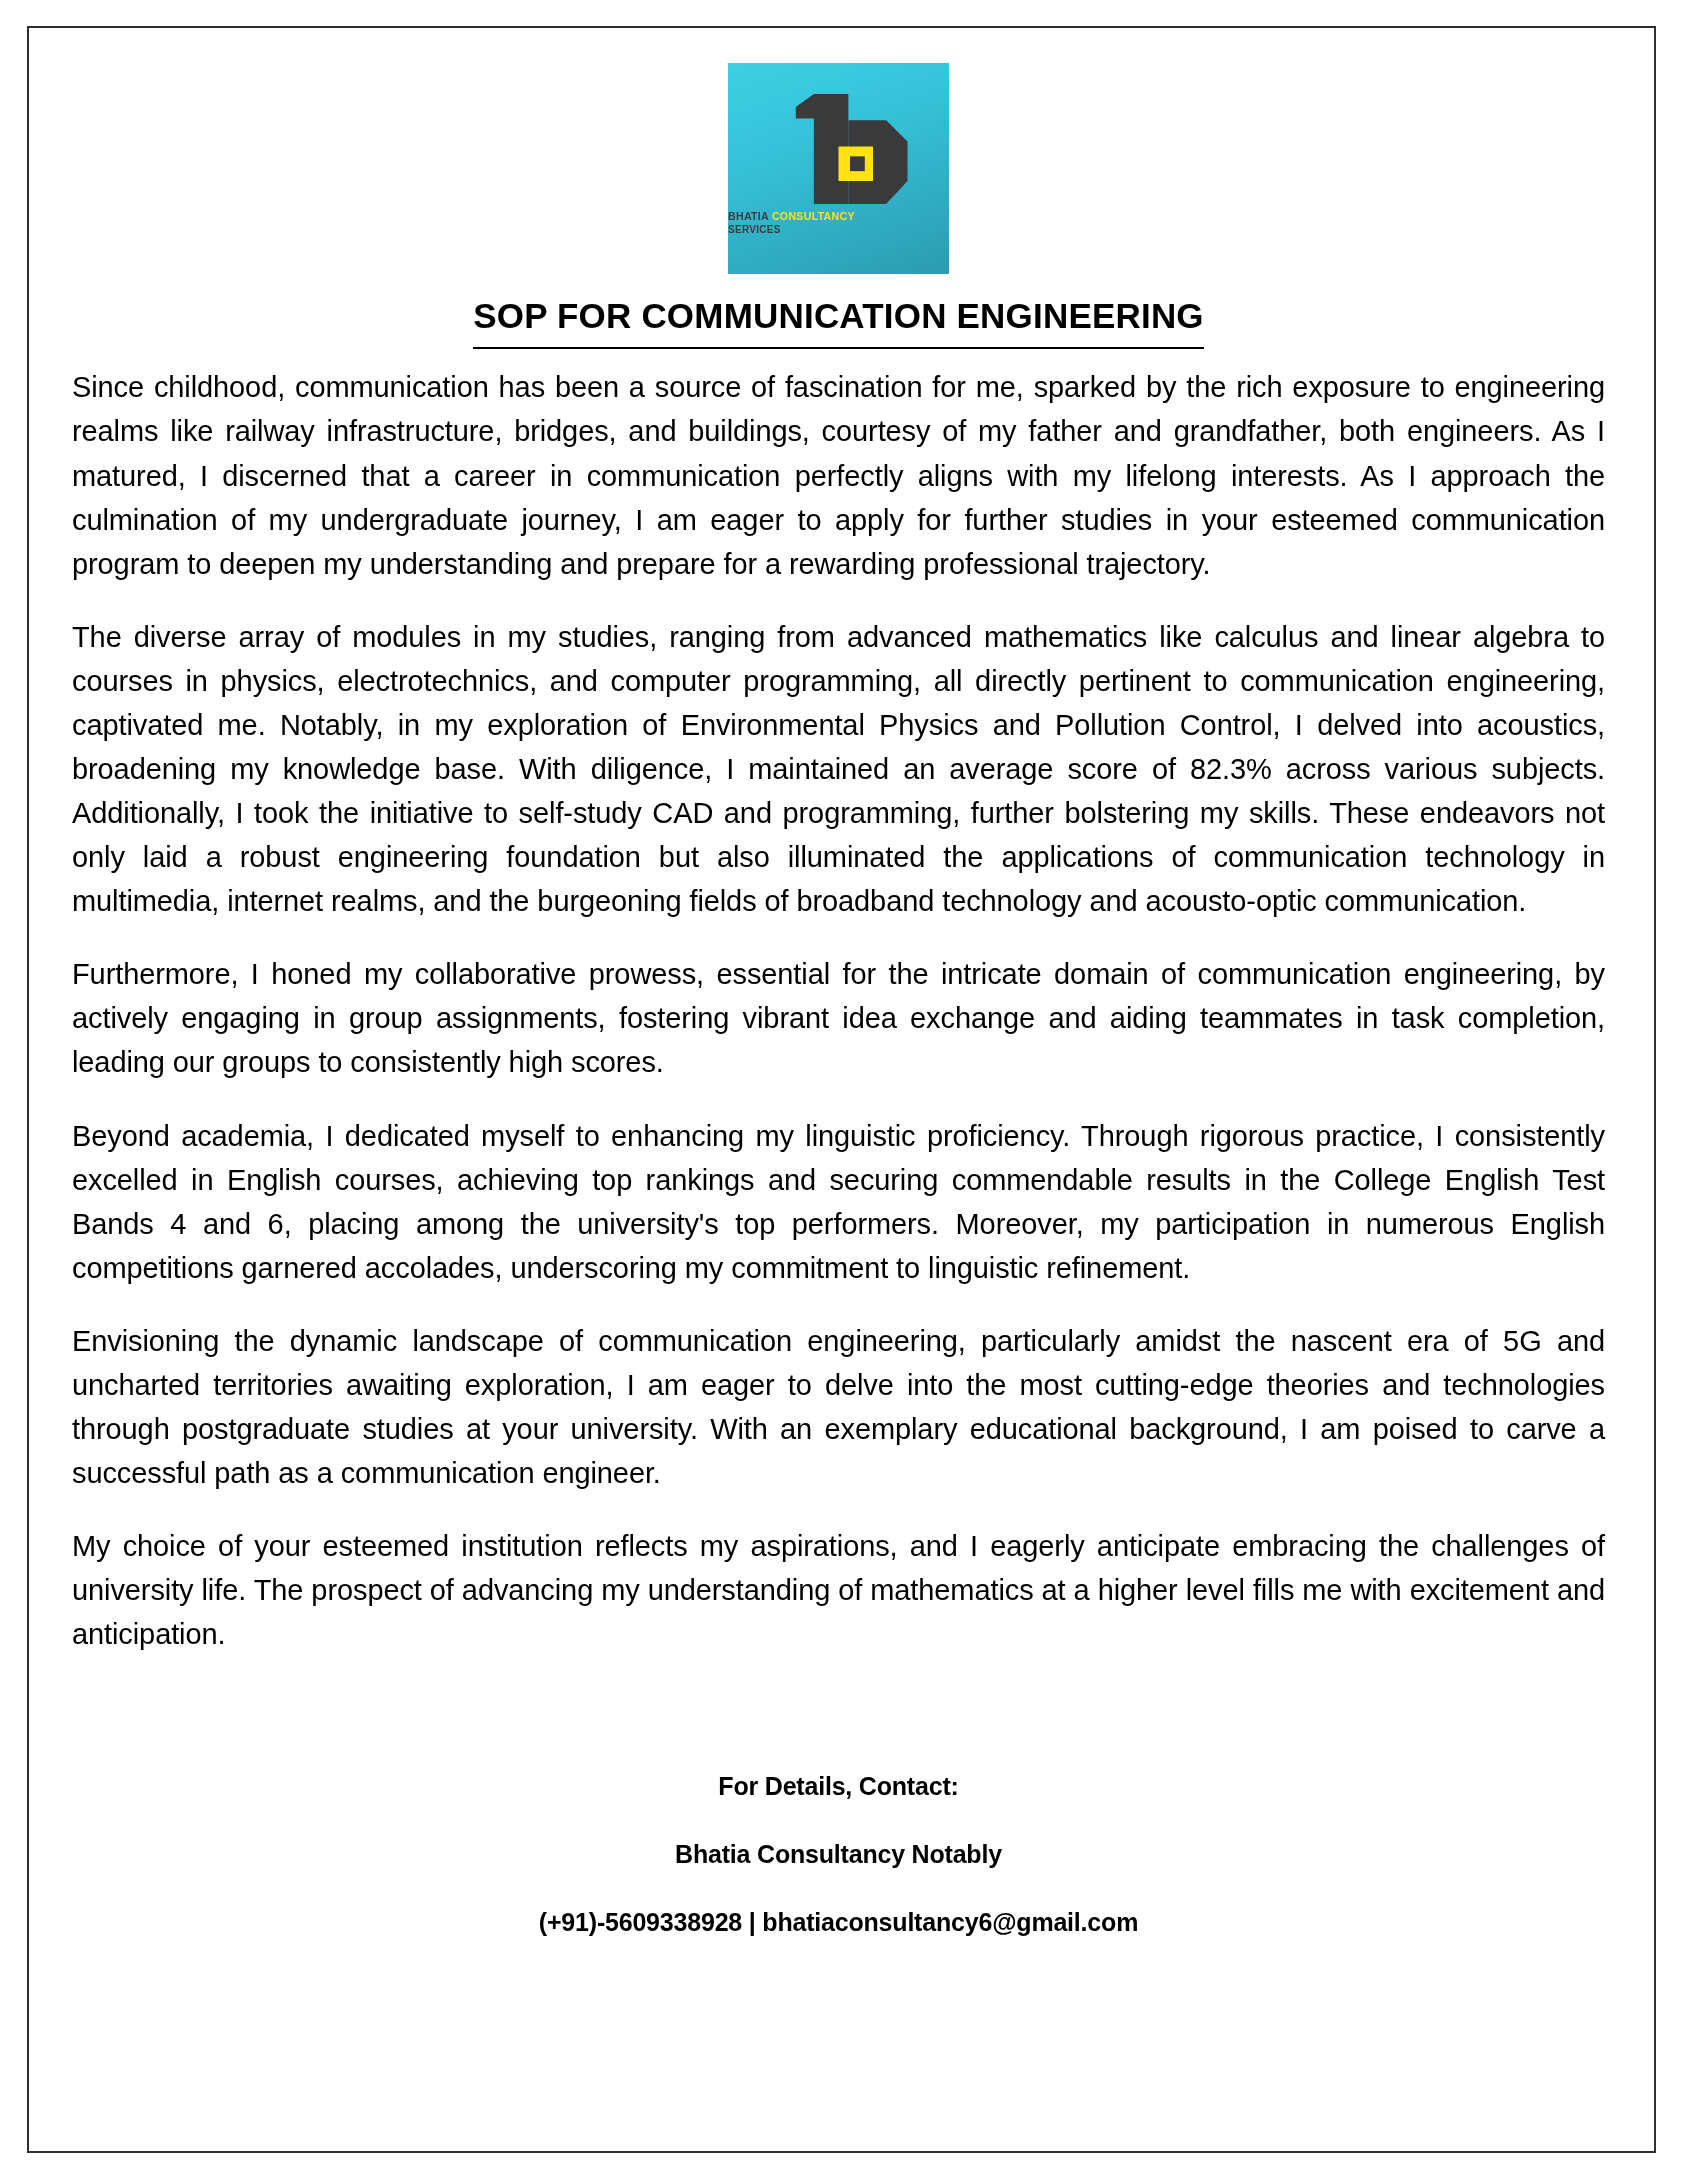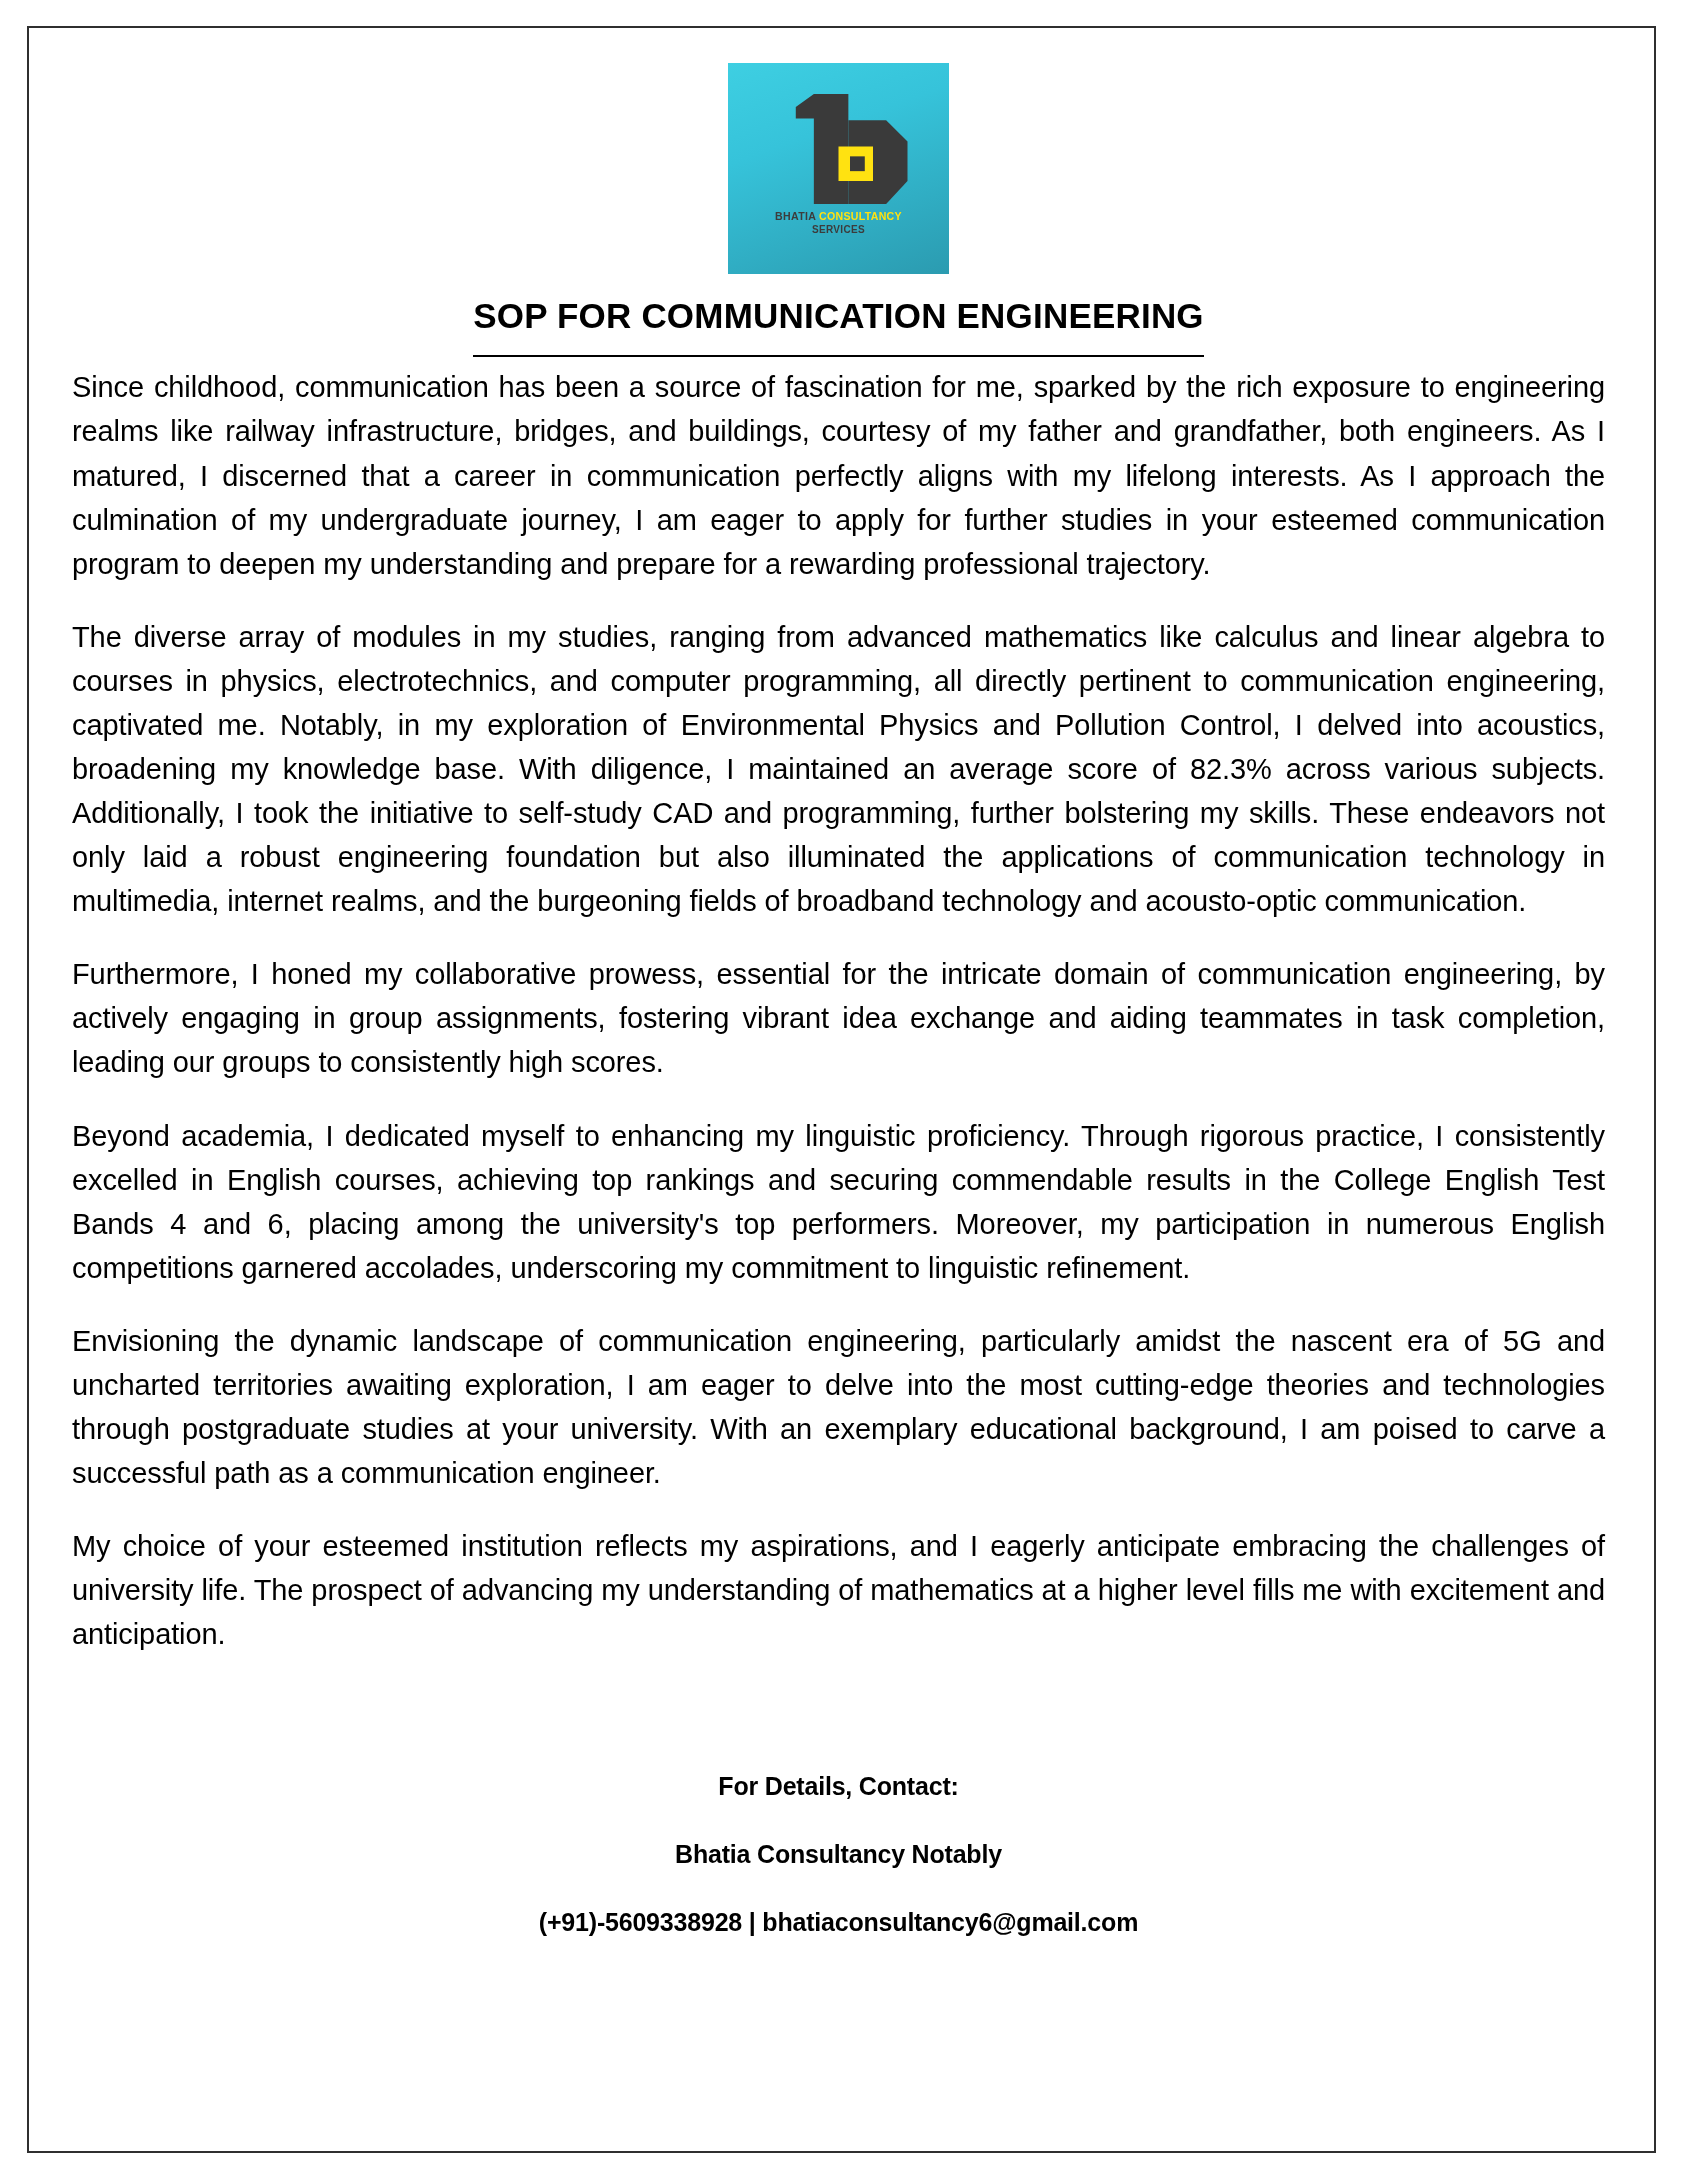--- a/index.html
+++ b/index.html
@@ -51,21 +51,21 @@
     left: 0;
     right: 0;
     top: 25.6px;
     height: 115px;
   }
   .logo-text {
     position: absolute;
     left: 0;
     right: 0;
     top: 147px;
-    text-align: center;
+    text-align: left;
     line-height: 1.25;
   }
   .logo-line1 {
     font-size: 10.6px;
     letter-spacing: 0.3px;
     font-weight: 700;
   }
   .logo-line1 .lt-bhatia { color: #3c3c3c; font-weight: 600; }
   .logo-line1 .lt-cons { color: #ffe211; }
   .logo-line2 {
@@ -80,21 +80,21 @@
     text-align: center;
     font-family: "Liberation Sans Narrow", "Liberation Sans", sans-serif;
     font-weight: bold;
     font-size: 35px;
     letter-spacing: 0.2px;
     margin: 22px 0 0 0;
     padding: 0;
   }
   .doc-title span {
     border-bottom: 2.6px solid #000;
-    padding-bottom: 20px;
+    padding-bottom: 12px;
   }
 
   
   .body-block {
     margin-top: 29px;
   }
   p.para {
     text-align: justify;
     font-size: 29px;
     line-height: 1.52;

